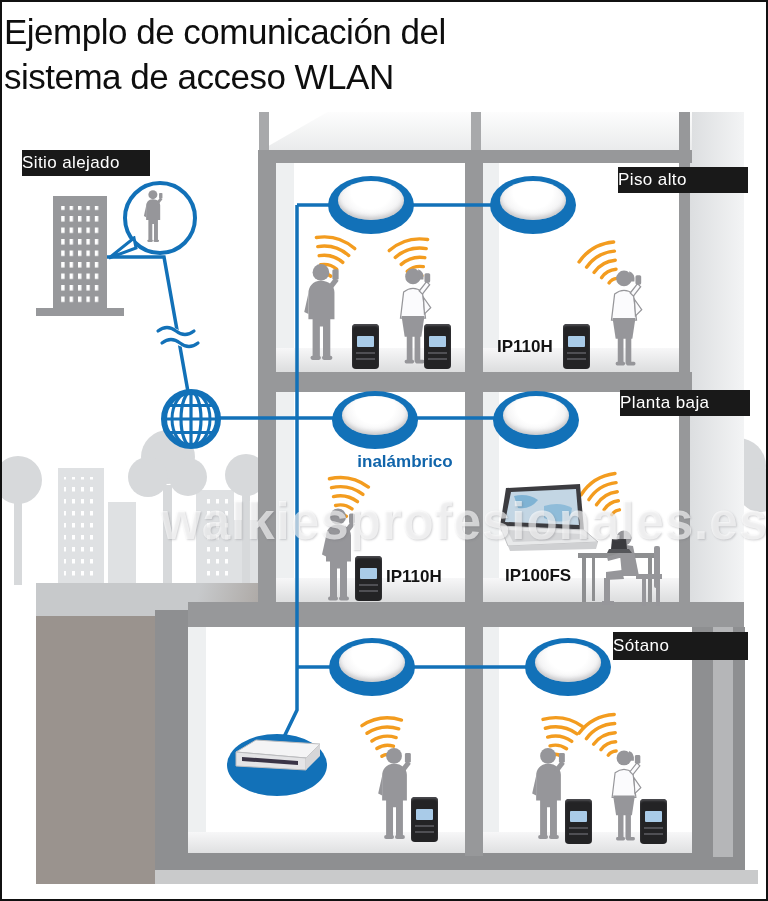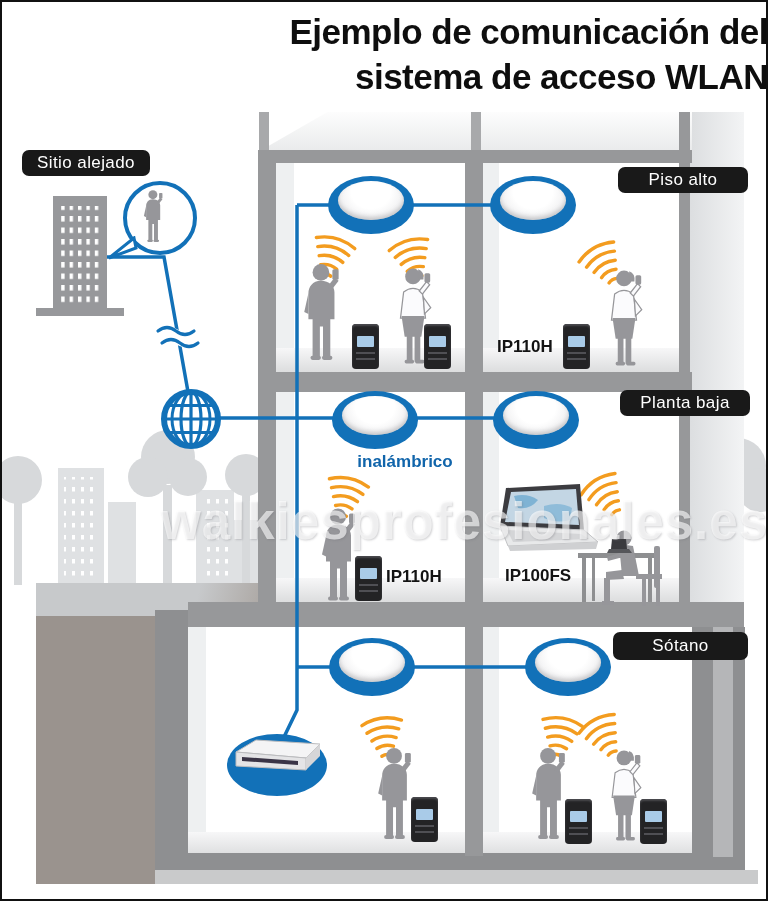--- a/index.html
+++ b/index.html
@@ -1,21 +1,21 @@
 <!DOCTYPE html>
 <html><head>
 <meta charset="utf-8">
 <style>
   html,body{margin:0;padding:0;background:#fff;}
   #stage{position:relative;width:768px;height:901px;background:#fff;overflow:hidden;
          font-family:"Liberation Sans",sans-serif;}
   .abs{position:absolute;}
   
-  .title{left:4px;right:0;top:10px;text-align:right;color:#0e0e0e;
-         font-size:35px;font-weight:700;line-height:1.28;letter-spacing:-.5px;z-index:6;}
+  .title{left:4px;right:0;top:10px;text-align:left;color:#0e0e0e;
+         font-size:35px;font-weight:400;line-height:1.28;letter-spacing:-.5px;z-index:6;}
   
   .scenery{z-index:1;}
   
   .surface{left:36px;top:583px;width:227px;height:33px;background:linear-gradient(105deg,#c7c9cb 70%,#aba6a2 100%);z-index:2;}
   .earth{left:36px;top:616px;width:119px;height:268px;background:#9a938e;z-index:2;}
   
   .roofpersp{left:258px;top:112px;width:434px;height:40px;z-index:3;
      background:linear-gradient(to bottom,#fdfdfd,#e9eaeb);
      clip-path:polygon(16% 0,100% 0,100% 100%,0 100%);}
   .rwall{left:690px;top:112px;width:54px;height:505px;background:linear-gradient(to right,#dcdee0,#f3f4f5);z-index:3;}
@@ -23,21 +23,21 @@
   .innerwall{background:#eef0f1;z-index:4;}
   .wedge{background:linear-gradient(to bottom,#f7f7f8,#dcddde);z-index:4;}
   .slab{background:#97989a;z-index:5;}
   .col{background:#97989a;z-index:5;}
   .colstub{background:#a8a9ab;z-index:4;}
   .bwall{background:#8e8f91;z-index:4;}
   .bwall-light{background:#b5b6b8;z-index:5;}
   .bottomlight{left:155px;top:870px;width:603px;height:14px;background:#c9cacb;z-index:4;}
   
   .tag{background:#191919;color:#fff;font-size:17px;display:flex;align-items:center;
-       justify-content:center;letter-spacing:.4px;z-index:35;border-radius:7px;}
+       letter-spacing:.4px;z-index:35;}
   .bluetxt{color:#1165ab;font-weight:bold;text-align:center;line-height:1.15;z-index:35;}
   .blktxt{color:#141414;font-weight:bold;font-size:17px;z-index:35;}
   
   .netsvg{left:0;top:0;z-index:10;}
   
   .ap{width:86px;height:58px;z-index:20;}
   .ap .ring{position:absolute;inset:0;border-radius:50%;background:#1271b8;}
   .ap .disc{position:absolute;left:10px;top:5px;width:66px;height:39px;border-radius:50%;
      background:radial-gradient(ellipse at 50% 28%,#ffffff 42%,#f2f2f3 68%,#d9dadc 100%);
      box-shadow:inset 0 -3px 4px rgba(150,150,155,.45);}

